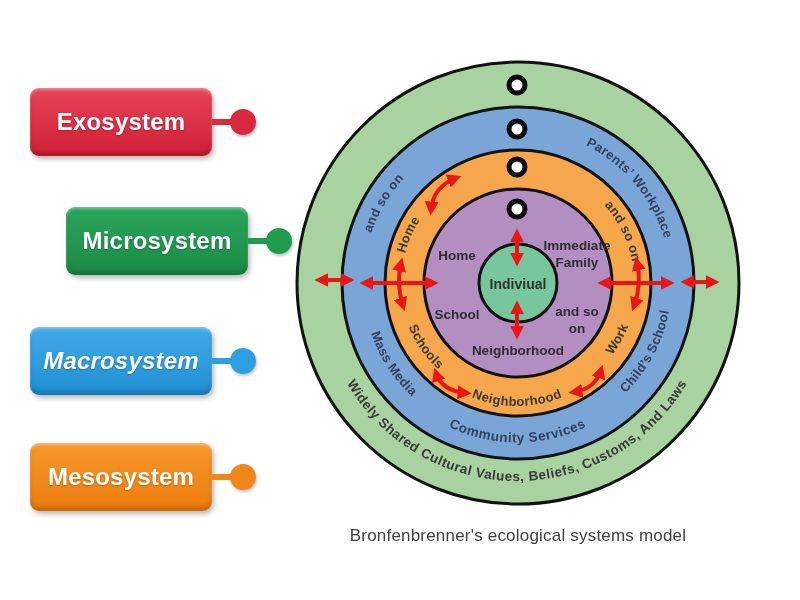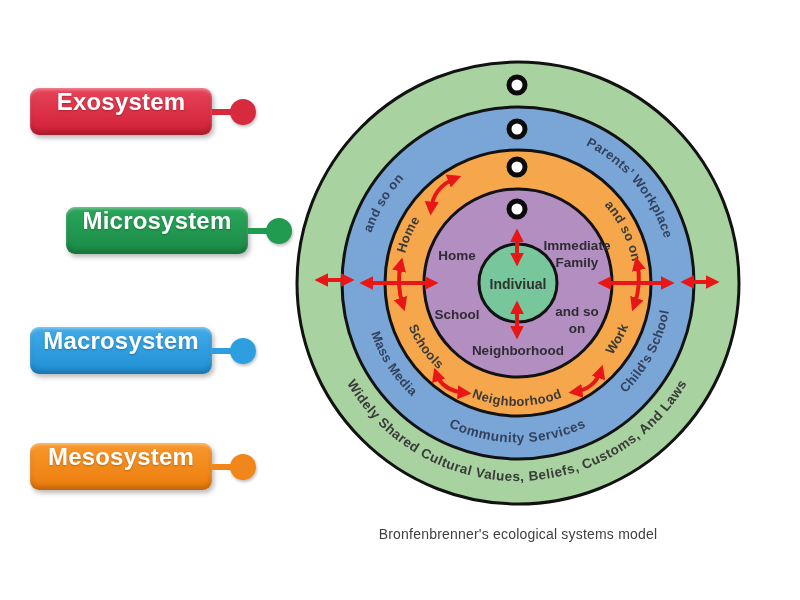--- a/index.html
+++ b/index.html
@@ -4,59 +4,59 @@
 <style>
   html,body{margin:0;padding:0;}
   body{
     width:800px;height:600px;background:#ffffff;position:relative;overflow:hidden;
     font-family:"Liberation Sans",sans-serif;
   }
   .stage{position:absolute;inset:0;}
 
   
   .pill{
-    position:absolute;left:30px;width:182px;height:47px;border-radius:9px;
-    display:flex;justify-content:center;
+    position:absolute;left:30px;width:182px;height:68px;border-radius:9px;
+    display:flex;align-items:center;justify-content:center;
     box-shadow:inset 0 2px 3px rgba(255,255,255,.35), inset 0 -4px 5px rgba(0,0,0,.18), 2px 3px 5px rgba(0,0,0,.28);
     cursor:grab;
   }
   .pill-text{
     color:#fff;font-weight:700;font-size:24px;letter-spacing:.2px;
     text-shadow:0 1px 2px rgba(0,0,0,.25);
   }
   .stub{position:absolute;left:100%;top:50%;margin-top:-3px;width:21px;height:6px;}
   .dot{position:absolute;left:calc(100% + 18px);top:50%;margin-top:-13px;width:26px;height:26px;border-radius:50%;
        box-shadow:1px 2px 3px rgba(0,0,0,.25);}
   .pill-red{background:linear-gradient(#e8445a,#cf1f35);}
   .pill-red .stub,.pill-red .dot{background:#d82a3e;}
   .pill-green{background:linear-gradient(#2aa65b,#1b8a46);}
   .pill-green .stub,.pill-green .dot{background:#219b50;}
   .pill-blue{background:linear-gradient(#41abe8,#1f8fd4);}
   .pill-blue .stub,.pill-blue .dot{background:#2d9fe0;}
   .pill-orange{background:linear-gradient(#f8982c,#ec7c0c);}
   .pill-orange .stub,.pill-orange .dot{background:#f1861a;}
   #pill-exosystem{top:88px;}
   #pill-microsystem{top:207px;margin-left:36px;}
-  #pill-macrosystem{top:327px;}
+  #pill-macrosystem{top:327px;font-style:italic;}
   #pill-mesosystem{top:443px;}
 
   
   svg{position:absolute;left:0;top:0;}
   .ring{stroke:#121212;stroke-width:3;}
   .arc-label{font:700 13px "Liberation Sans",sans-serif;fill:#3a3a3a;letter-spacing:.35px;}
   .arc-label-blue{fill:#33415c;}
   .arc-label-lg{font-size:13.5px;letter-spacing:.5px;}
   .flat-label{font:700 13.5px "Liberation Sans",sans-serif;fill:#2f2b33;text-anchor:middle;}
   .center-label{font:700 14px "Liberation Sans",sans-serif;fill:#2e3330;text-anchor:middle;}
   .arrow{stroke:#e81616;stroke-width:4;fill:none;stroke-linecap:round;}
   .slot{fill:#ffffff;stroke:#0b0b0b;stroke-width:5;cursor:pointer;}
 
   .caption{
     position:absolute;left:297px;top:526px;width:442px;text-align:center;
-    font-size:14px;color:#3f3f3f;letter-spacing:.2px;
+    font-size:17px;color:#3f3f3f;letter-spacing:.2px;
   }
 </style>
 </head>
 <body>
 
 <div class="stage">
 
   <div class="pill pill-red" id="pill-exosystem">
     <span class="pill-text">Exosystem</span>
     <span class="stub"></span>

